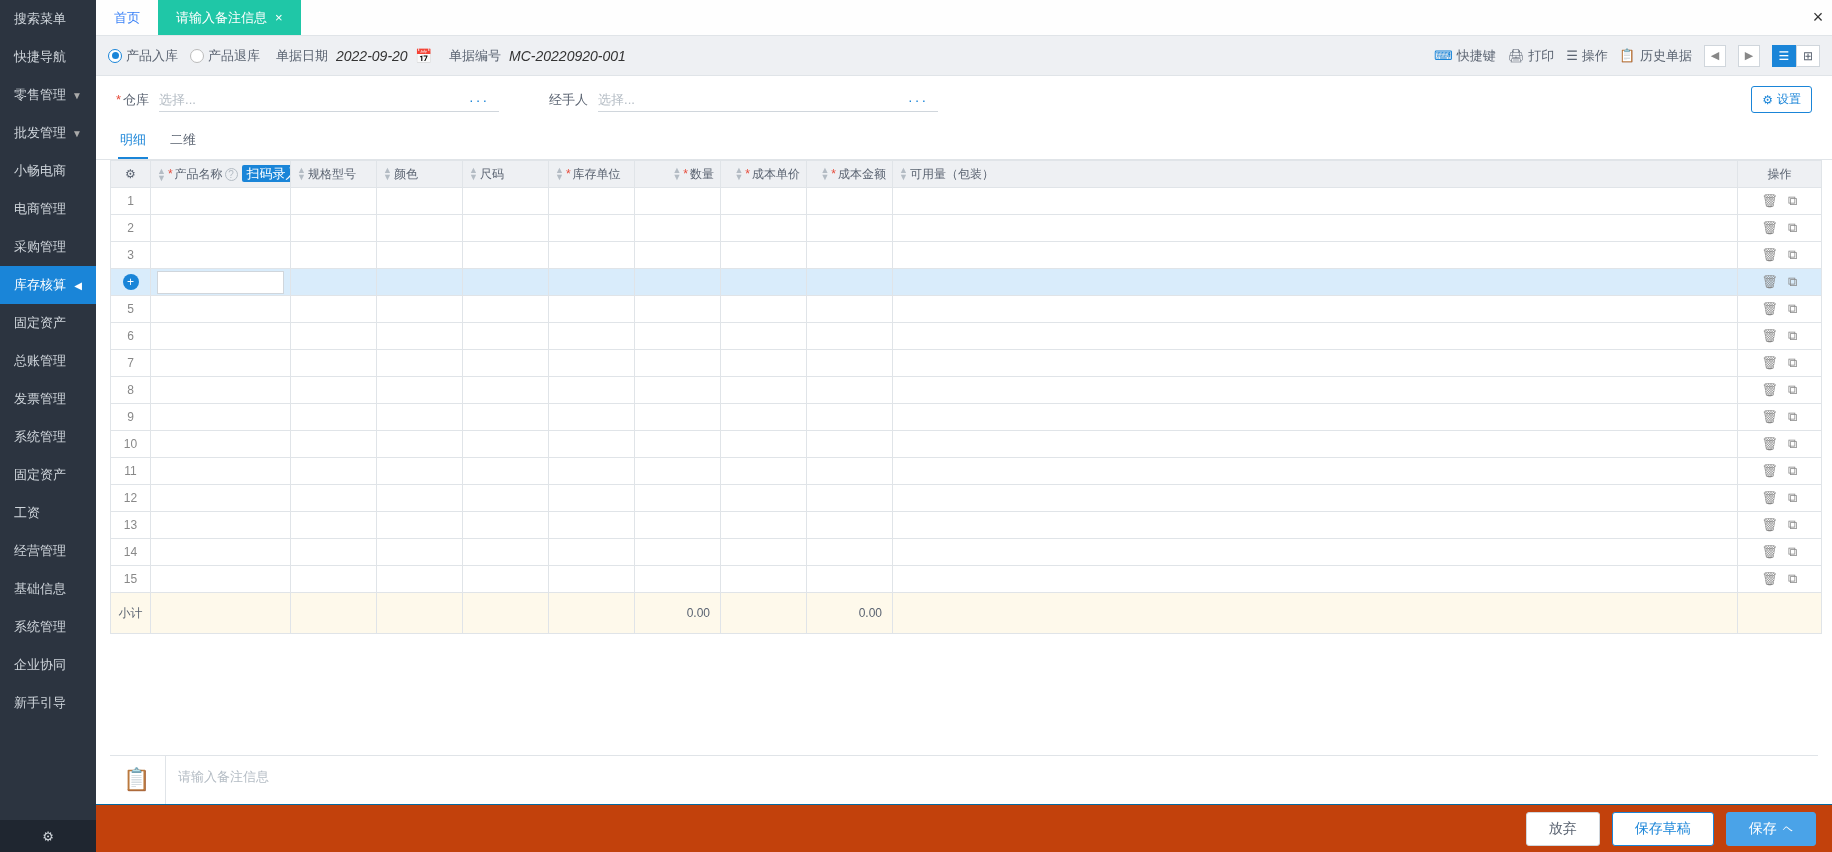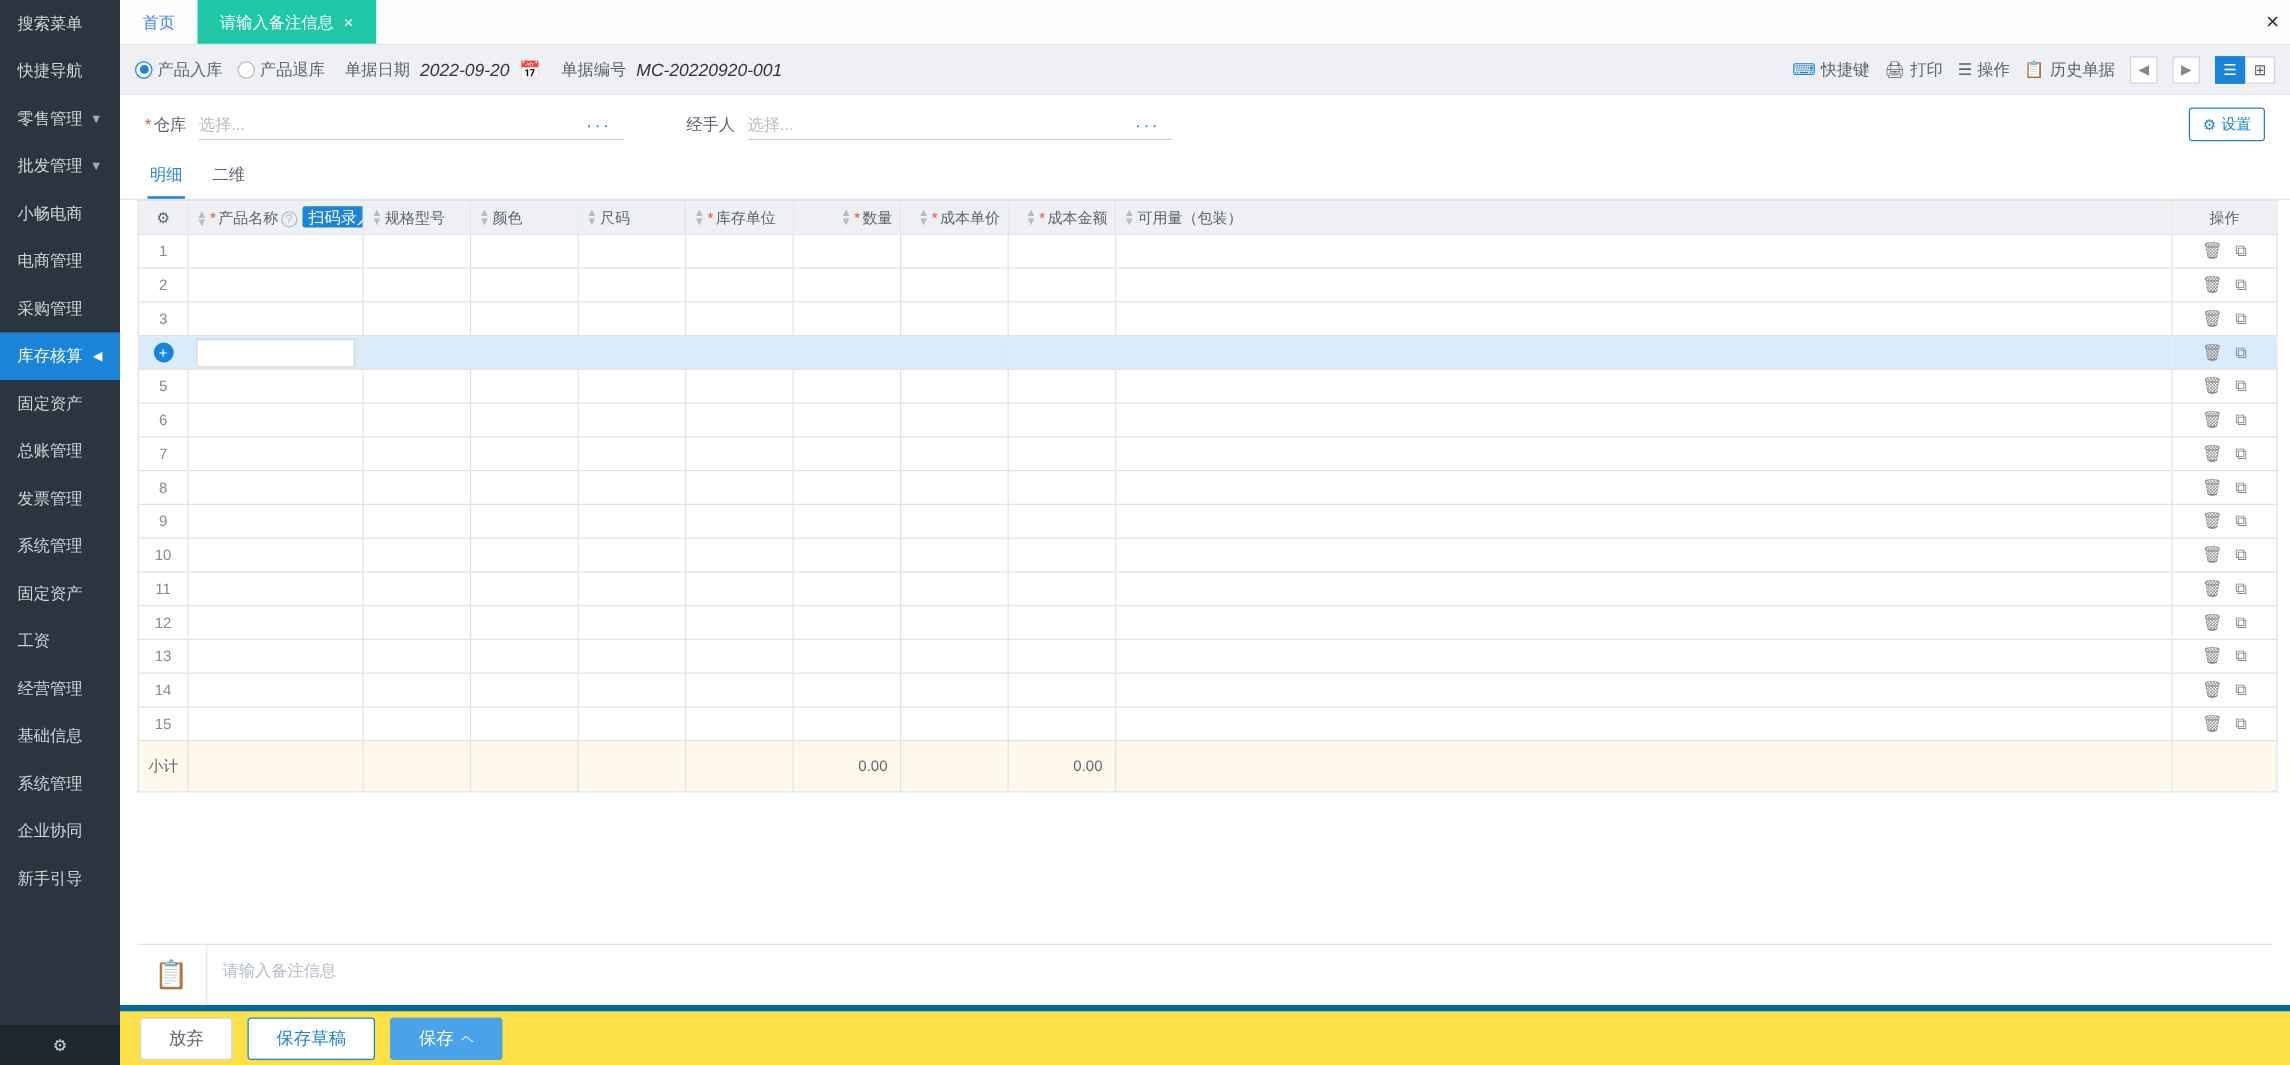--- a/index.html
+++ b/index.html
@@ -74,21 +74,21 @@
 .row-actions span { cursor: pointer; font-size: 13px; }
 tr.subtotal td { background: #fef9eb; color: #5a6371; height: 41px; }
 .num-r { text-align: right; padding-right: 10px; color: #333; }
 
 
 .notes { display: flex; border-top: 1px solid #e0e4e8; margin: 10px 14px 0; }
 .notes-icon { width: 56px; display: flex; flex-direction: column; align-items: center; justify-content: center; padding: 8px 0; color: #1fc7a7; font-size: 22px; border-right: 1px solid #e0e4e8; }
 .notes-input { flex: 1; border: none; padding: 12px; font-size: 13px; outline: none; resize: none; height: 48px; }
 .notes-input::placeholder { color: #b4bcc4; }
 
-.footer { height: 48px; border-top: 5px solid #0369a1; display: flex; align-items: center; justify-content: flex-start; gap: 12px; padding: 0 16px; background: #fde047; }
+.footer { height: 48px; border-top: 1px solid #0369a1; display: flex; align-items: center; justify-content: flex-end; gap: 12px; padding: 0 16px; background: #c2410c; }
 .btn { padding: 7px 22px; border-radius: 3px; font-size: 14px; cursor: pointer; border: 1px solid #d0d6dc; background: #fff; color: #5a6371; }
 .btn-outline-primary { border-color: #1a85d8; color: #1a85d8; }
 .btn-primary { background: #4aa3e8; border-color: #4aa3e8; color: #fff; display: flex; align-items: center; gap: 6px; }
 .cal-icon { color: #1a85d8; font-size: 14px; }
 </style>
 </head>
 <body>
 
 <div class="app">
   <div class="sidebar" id="sidebar">

